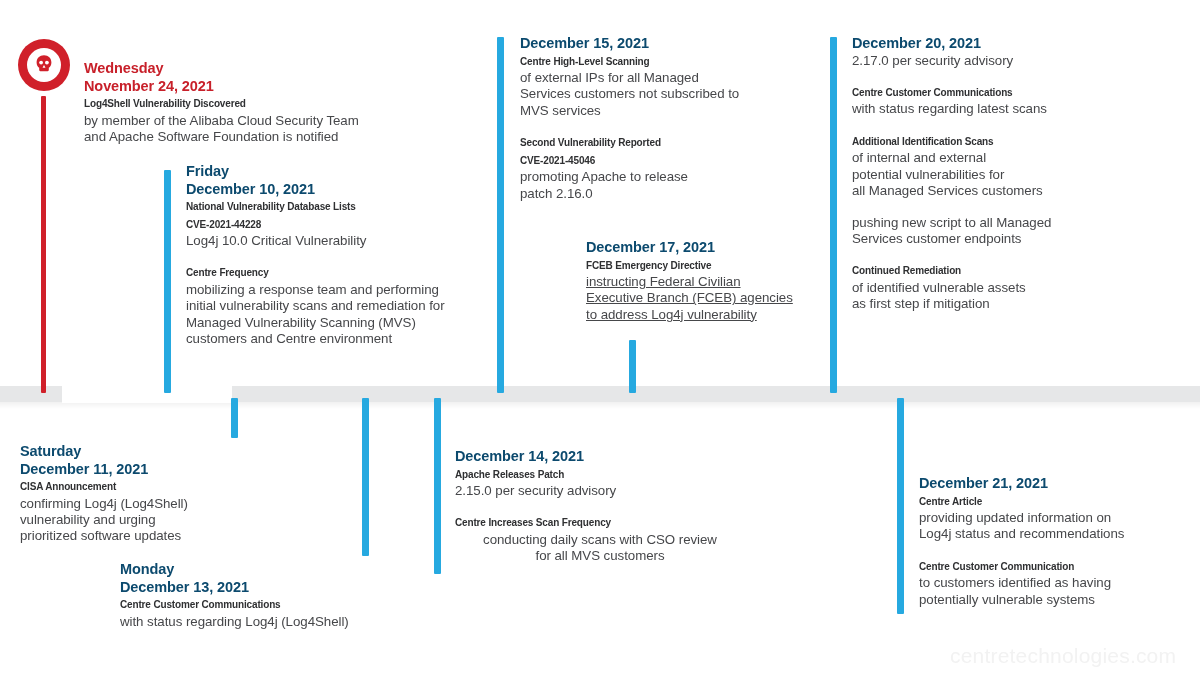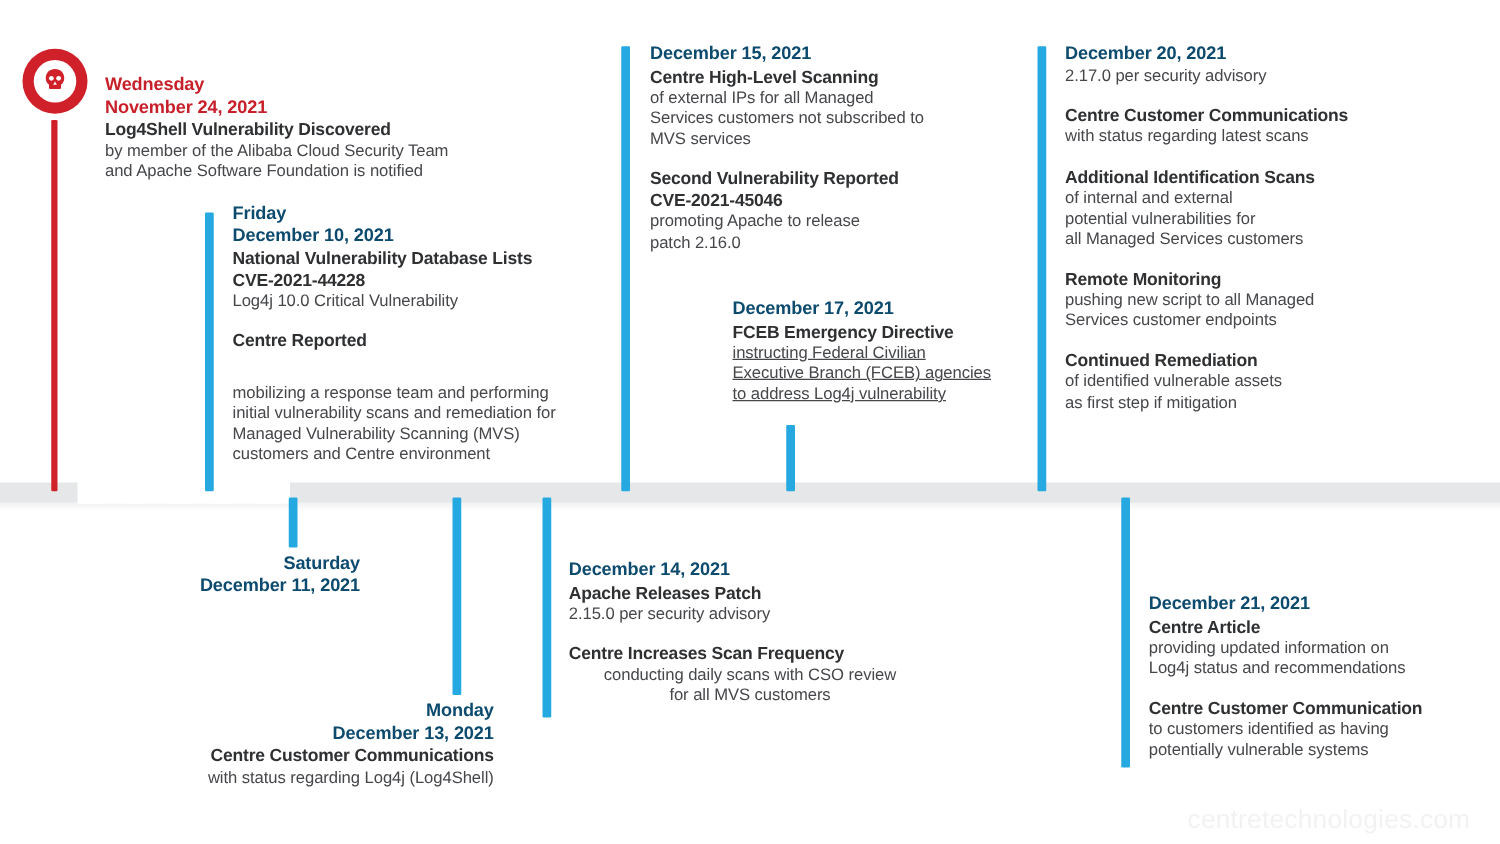--- a/index.html
+++ b/index.html
@@ -75,37 +75,37 @@
     align-items: center;
     justify-content: center;
   }
   .skull-marker svg { display: block; }
 
   
   .block {
     position: absolute;
     color: #3a3a3c;
   }
-  .block.right { text-align: right; }
+  .block.right { text-align: left; }
   .day, .date {
     color: #0c4a6e;
     font-weight: bold;
     font-size: 14.5px;
     line-height: 17.5px;
     letter-spacing: -0.1px;
   }
   .block.red-theme .day,
   .block.red-theme .date {
     color: #c8202a;
   }
   .item { margin-top: 0px; }
   .item + .item { margin-top: 15px; }
   .item-title {
     font-weight: bold;
-    font-size: 14px;
+    font-size: 10px;
     line-height: 17.5px;
     color: #2f3032;
     letter-spacing: -0.15px;
   }
   .item-desc {
     font-size: 13.3px;
     line-height: 16.4px;
     color: #46474a;
     letter-spacing: -0.05px;
   }
@@ -168,31 +168,37 @@
 
   <div class="block" style="left:186px; top:163px; width:300px;">
     <div class="day">Friday</div>
     <div class="date">December 10, 2021</div>
     <div class="item">
       <div class="item-title" style="white-space: pre-line;">National Vulnerability Database Lists
 CVE-2021-44228</div>
       <div class="item-desc">Log4j 10.0 Critical Vulnerability</div>
     </div>
     <div class="item">
-      <div class="item-title">Centre Reported</div>
-      <div class="item-desc" style="white-space: pre-line; margin-top: 24px;">mobilizing a response team and performing
+      <div class="item-title">Centre Frequency</div>
+      <div class="item-desc" style="white-space: pre-line;">mobilizing a response team and performing
 initial vulnerability scans and remediation for
 Managed Vulnerability Scanning (MVS)
 customers and Centre environment</div>
     </div>
   </div>
 
   <div class="block right" style="left:20px; top:443px; width:268px;">
     <div class="day">Saturday</div>
     <div class="date">December 11, 2021</div>
+    <div class="item">
+      <div class="item-title">CISA Announcement</div>
+      <div class="item-desc" style="white-space: pre-line;">confirming Log4j (Log4Shell)
+vulnerability and urging
+prioritized software updates</div>
+    </div>
   </div>
 
   <div class="block right" style="left:120px; top:561px; width:275px;">
     <div class="day">Monday</div>
     <div class="date">December 13, 2021</div>
     <div class="item">
       <div class="item-title">Centre Customer Communications</div>
       <div class="item-desc">with status regarding Log4j (Log4Shell)</div>
     </div>
   </div>
@@ -245,21 +251,20 @@
       <div class="item-title">Centre Customer Communications</div>
       <div class="item-desc">with status regarding latest scans</div>
     </div>
     <div class="item">
       <div class="item-title">Additional Identification Scans</div>
       <div class="item-desc" style="white-space: pre-line;">of internal and external
 potential vulnerabilities for
 all Managed Services customers</div>
     </div>
     <div class="item">
-      <div class="item-title">Remote Monitoring</div>
       <div class="item-desc" style="white-space: pre-line;">pushing new script to all Managed
 Services customer endpoints</div>
     </div>
     <div class="item">
       <div class="item-title">Continued Remediation</div>
       <div class="item-desc" style="white-space: pre-line;">of identified vulnerable assets
 as first step if mitigation</div>
     </div>
   </div>
 

